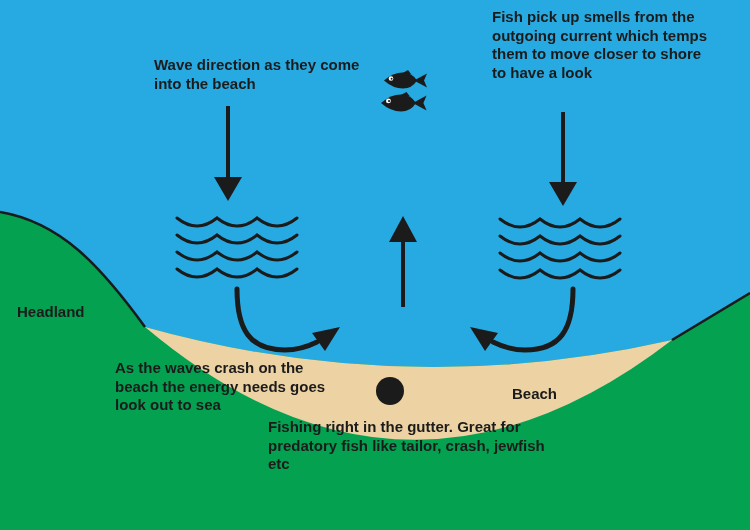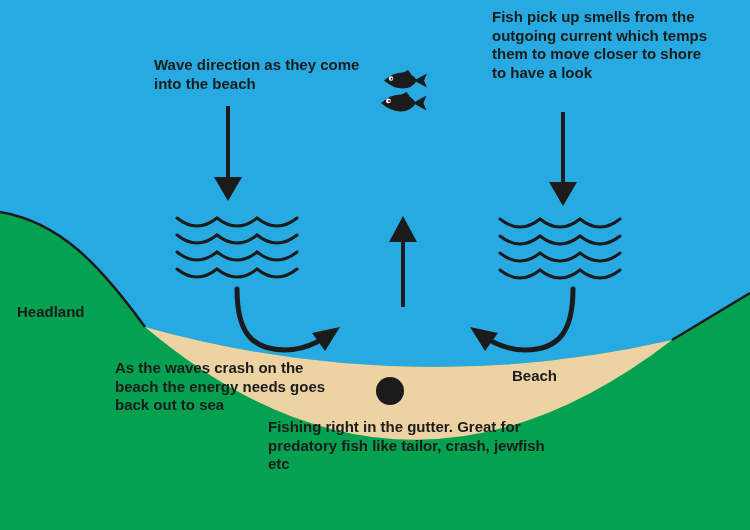--- a/index.html
+++ b/index.html
@@ -95,20 +95,20 @@
   <div class="note" style="left:459px;top:8px;width:240px;margin-left:33px;">Fish pick up smells from the
 outgoing current which temps
 them to move closer to shore
 to have a look</div>
 
 
   <div class="note" style="left:17px;top:303px;">Headland</div>
 
   <div class="note" style="left:115px;top:359px;width:230px;">As the waves crash on the
 beach the energy needs goes
-back out to sea</div>
+look out to sea</div>
 
-  <div class="note" style="left:512px;top:367px;">Beach</div>
+  <div class="note" style="left:512px;top:385px;">Beach</div>
 
   <div class="note" style="left:268px;top:418px;width:320px;">Fishing right in the gutter. Great for
 predatory fish like tailor, crash, jewfish
 etc</div>
 </div>
 
 </body></html>

